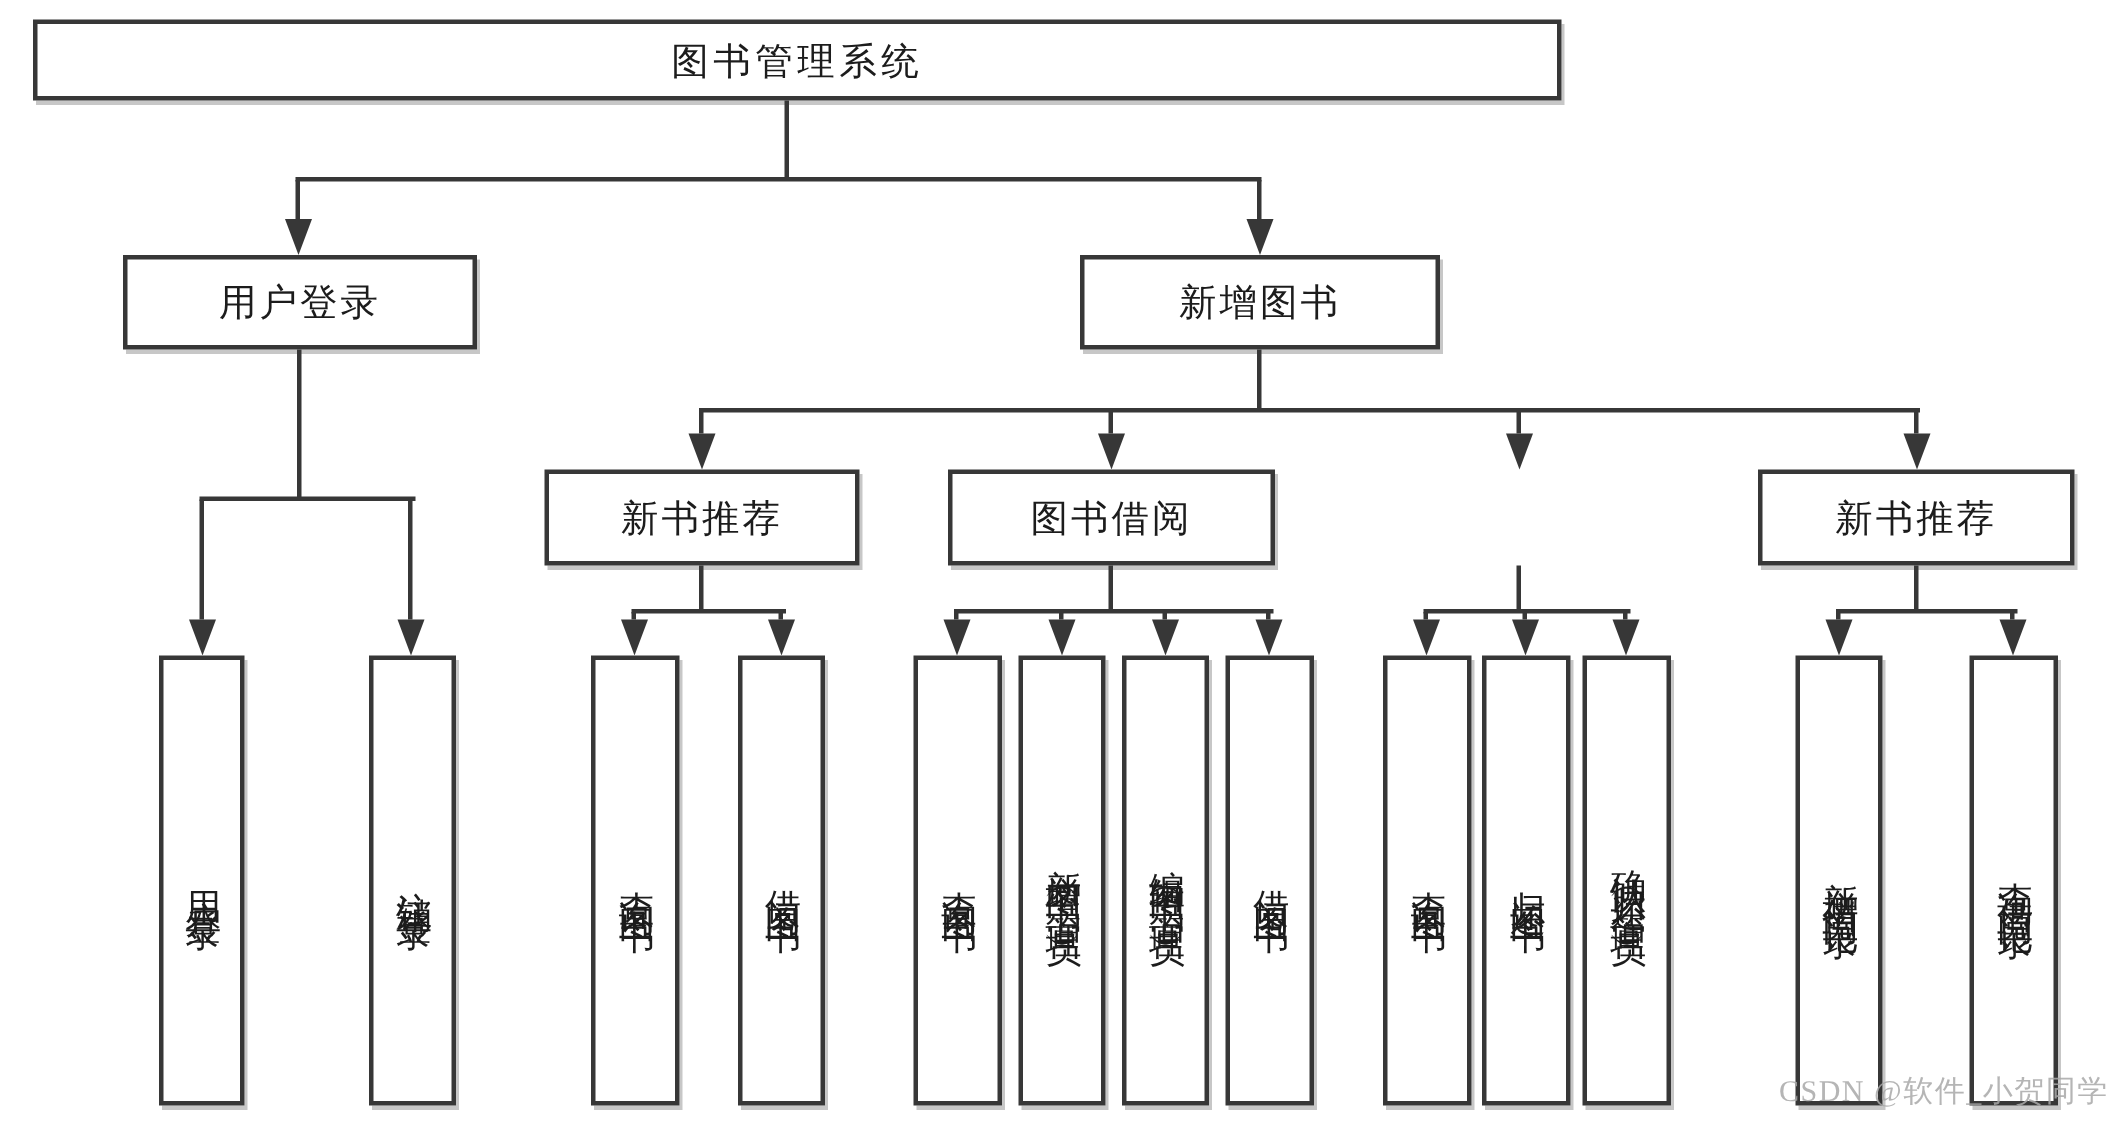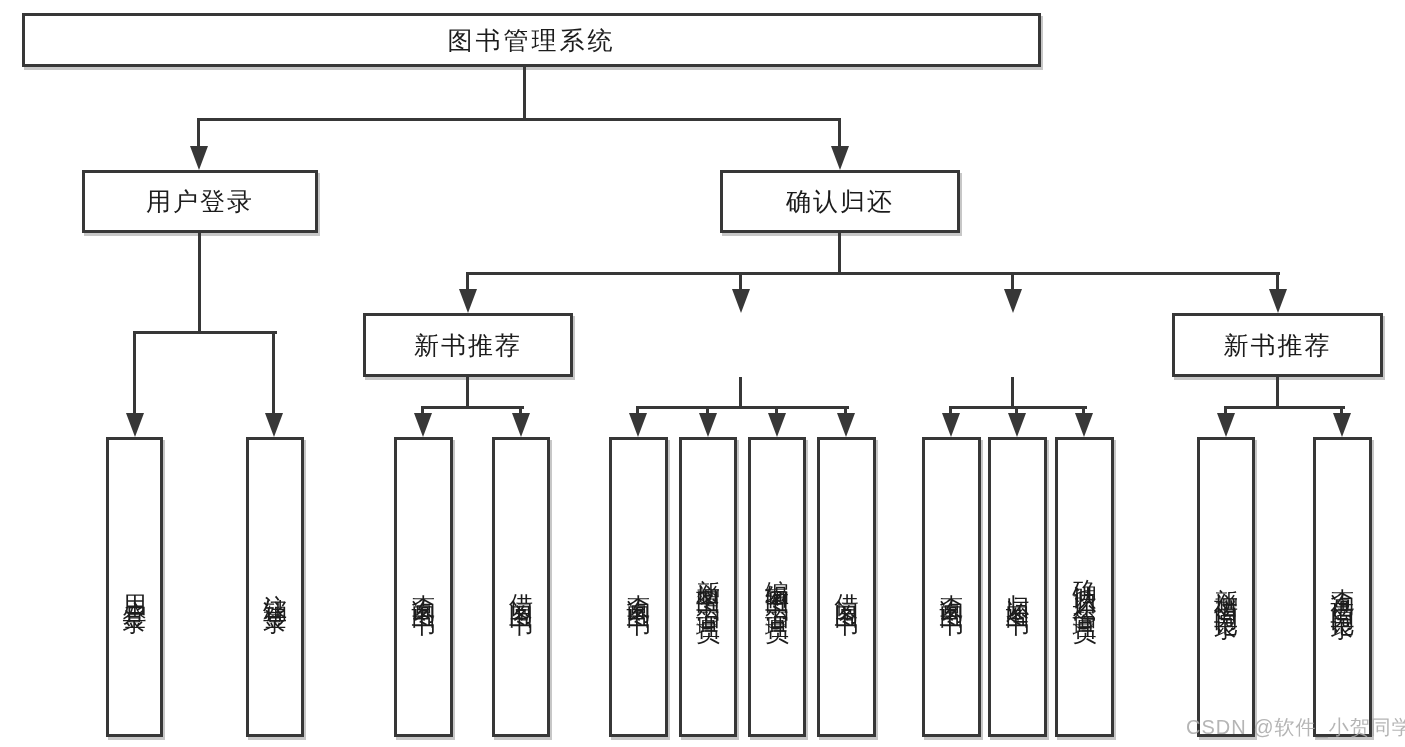--- a/index.html
+++ b/index.html
@@ -1,18 +1,18 @@
 <!DOCTYPE html>
 <html><head>
 <meta charset="utf-8">
 <style>
   html,body{margin:0;padding:0;background:#fff;}
   #stage{
     position:relative;width:1405px;height:747px;background:#fff;overflow:hidden;
-    font-family:Liberation Sans, sans-serif;color:#1c1c1c;
+    font-family:Liberation Serif, serif;color:#1c1c1c;
   }
   .box{
     position:absolute;background:#fff;border:3px solid #373737;box-sizing:border-box;
     display:flex;align-items:center;justify-content:center;
     box-shadow:2px 3px 0 rgba(0,0,0,0.22);
     font-size:25px;letter-spacing:2px;white-space:nowrap;
   }
   .leaf{font-size:24px;}
   .vtext{writing-mode:vertical-rl;text-orientation:mixed;letter-spacing:6px;line-height:1;}
   .hline{position:absolute;height:3px;background:#373737;}
@@ -40,21 +40,21 @@
   <div class="hline" style="left:197px;top:118px;width:644px;"></div>
   <div class="vline" style="left:197px;top:120px;height:28px;"></div>
   <div class="ah" style="left:190px;top:146px;"></div>
   <div class="vline" style="left:838px;top:120px;height:28px;"></div>
   <div class="ah" style="left:831px;top:146px;"></div>
 
   <div class="box" style="left:82px;top:170px;width:236px;height:63px;">
     <span>用户登录</span>
   </div>
   <div class="box" style="left:720px;top:170px;width:240px;height:63px;">
-    <span>确认归还</span>
+    <span>新增图书</span>
   </div>
 
   <div class="vline" style="left:198px;top:233px;height:100px;"></div>
   <div class="hline" style="left:133px;top:331px;width:144px;"></div>
   <div class="vline" style="left:133px;top:333px;height:80px;"></div>
   <div class="ah" style="left:126px;top:413px;"></div>
   <div class="vline" style="left:272px;top:333px;height:80px;"></div>
   <div class="ah" style="left:265px;top:413px;"></div>
 
   <div class="vline" style="left:838px;top:233px;height:41px;"></div>
@@ -63,20 +63,23 @@
   <div class="ah" style="left:459px;top:289px;"></div>
   <div class="vline" style="left:739px;top:274px;height:15px;"></div>
   <div class="ah" style="left:732px;top:289px;"></div>
   <div class="vline" style="left:1011px;top:274px;height:15px;"></div>
   <div class="ah" style="left:1004px;top:289px;"></div>
   <div class="vline" style="left:1276px;top:274px;height:15px;"></div>
   <div class="ah" style="left:1269px;top:289px;"></div>
 
   <div class="box" style="left:363px;top:313px;width:210px;height:64px;">
     <span>新书推荐</span>
+  </div>
+  <div class="box" style="left:632px;top:313px;width:218px;height:64px;">
+    <span>图书借阅</span>
   </div>
   <div class="box" style="left:1172px;top:313px;width:211px;height:64px;">
     <span>新书推荐</span>
   </div>
 
   <div class="vline" style="left:466px;top:377px;height:31px;"></div>
   <div class="hline" style="left:421px;top:406px;width:103px;"></div>
   <div class="vline" style="left:421px;top:408px;height:5px;"></div>
   <div class="ah" style="left:414px;top:413px;"></div>
   <div class="vline" style="left:519px;top:408px;height:5px;"></div>

